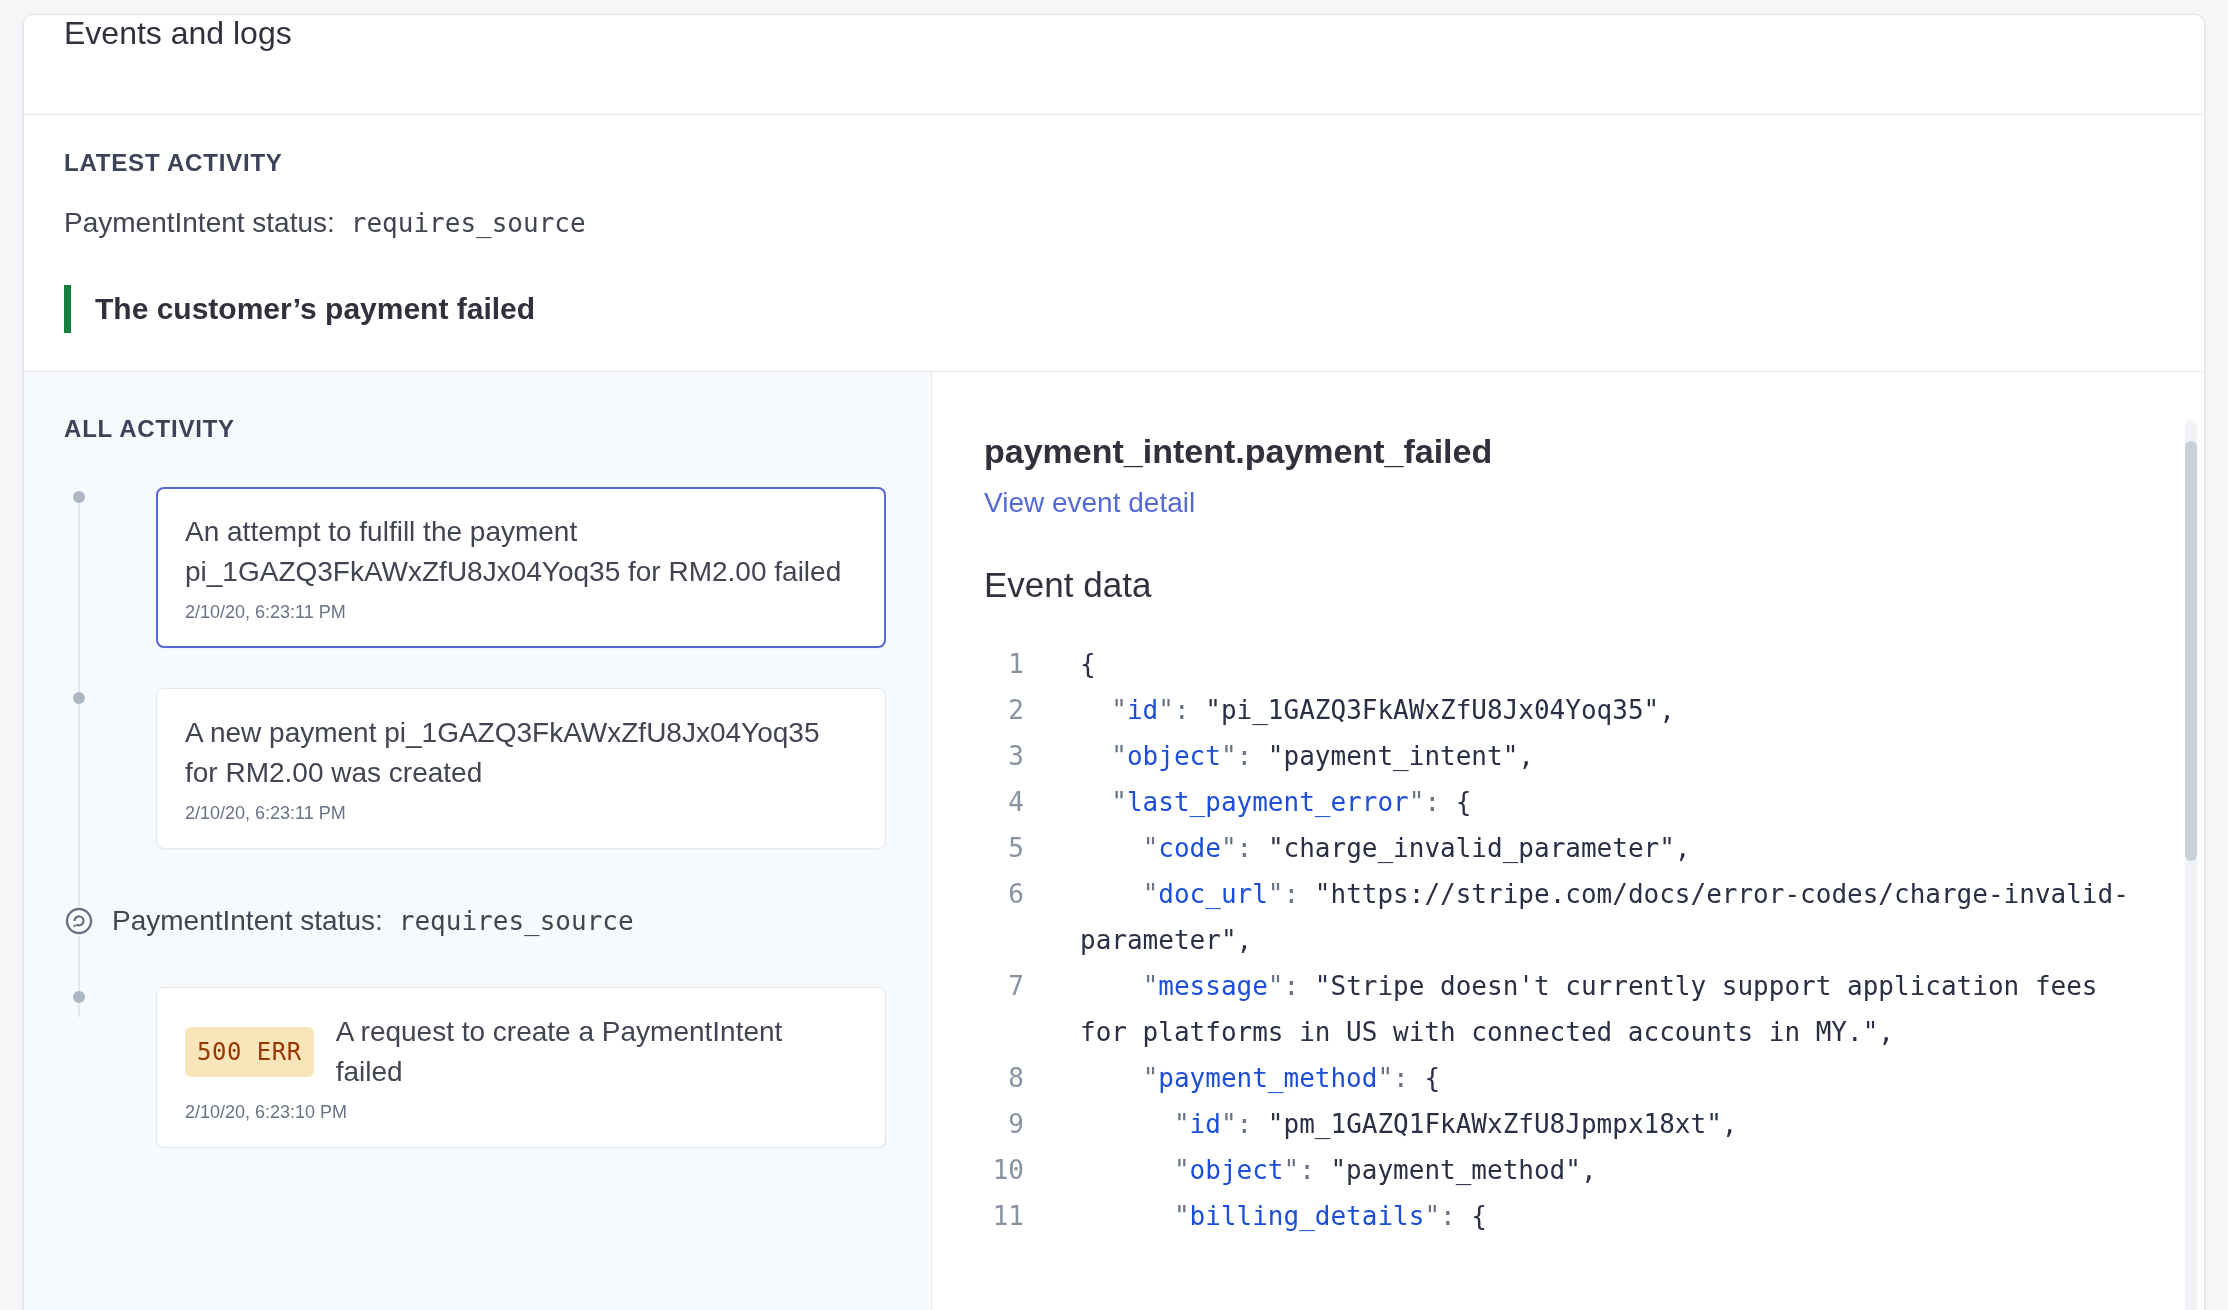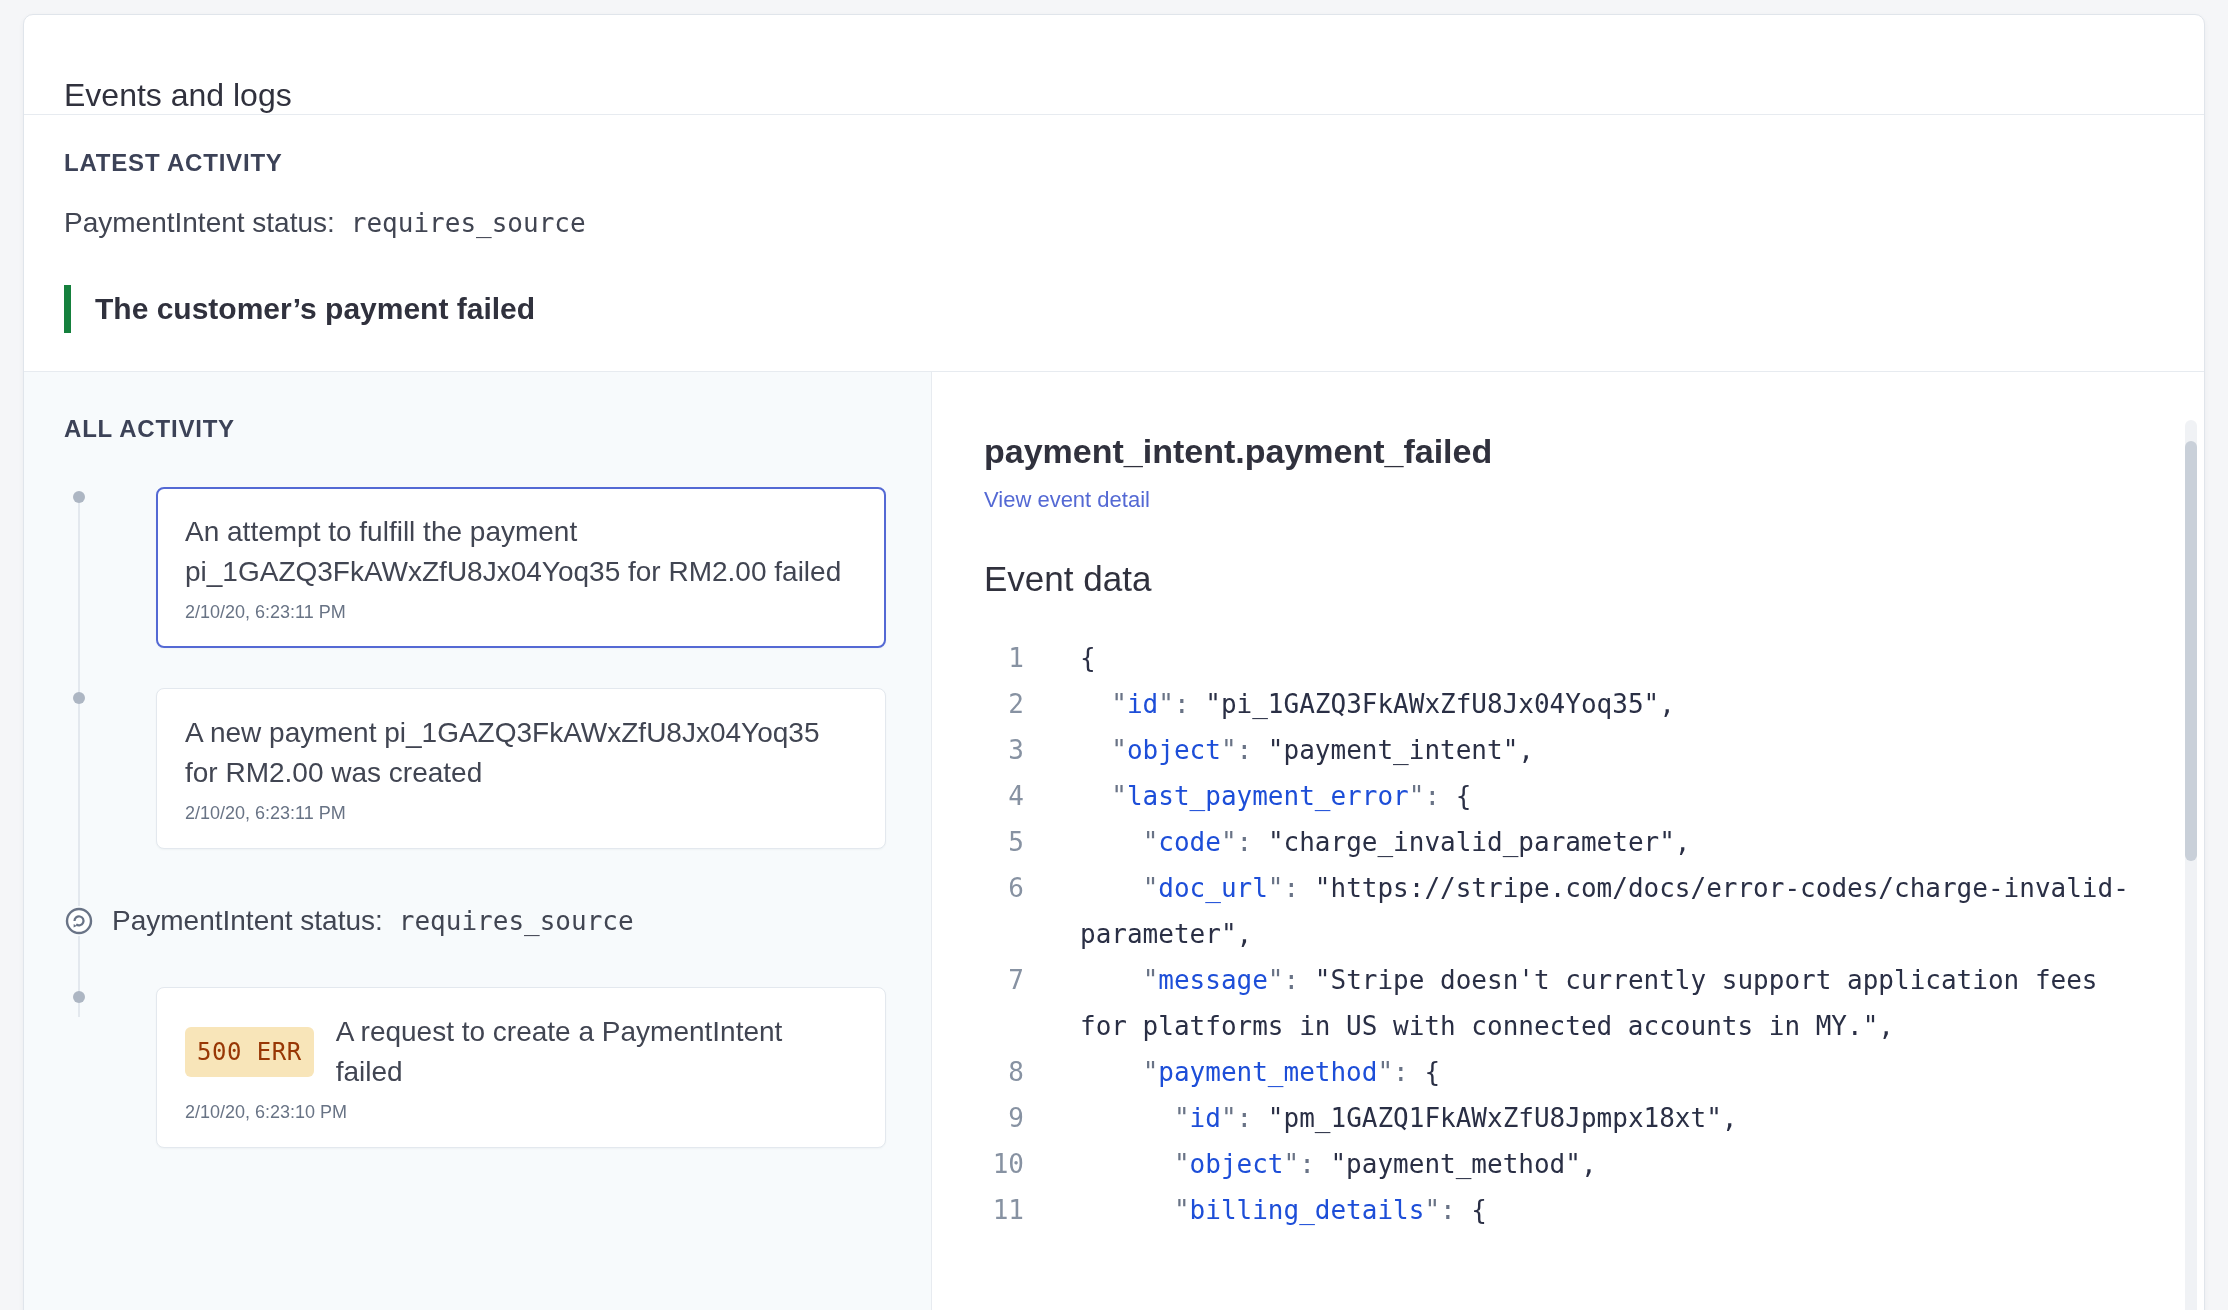--- a/index.html
+++ b/index.html
@@ -4,21 +4,21 @@
 <style>
   * { margin:0; padding:0; box-sizing:border-box; }
   html,body { width:2228px; height:1310px; overflow:hidden; background:#f5f6f8;
               font-family:"Liberation Sans","DejaVu Sans",sans-serif; color:#414552; }
   code, .mono { font-family:"DejaVu Sans Mono","Liberation Mono",monospace; }
 
   .card { position:absolute; left:23px; top:14px; width:2182px; height:1360px;
           background:#ffffff; border:1px solid #e0e5eb; border-radius:10px;
           box-shadow:0 2px 5px rgba(60,66,87,.06); overflow:hidden; }
 
-  .card-header { height:100px; display:flex; align-items:flex-end; padding:0 40px;
+  .card-header { height:100px; display:flex; align-items:flex-start; padding:0 40px;
                  border-bottom:1px solid #e7ebf0; }
   .page-title { font-size:32px; font-weight:500; color:#30313d; }
 
   .latest { padding:34px 40px 0; }
   .section-label { font-size:24px; font-weight:700; letter-spacing:.8px; color:#3c4257; }
   .status-line { margin-top:26px; font-size:28px; line-height:40px; display:flex; gap:16px; align-items:baseline; color:#414552; }
   .status-line code { font-size:26px; color:#414552; }
 
   .alert { margin-top:42px; border-left:7px solid #15803d; padding:2px 0 2px 24px; }
   .alert-title { font-size:30px; font-weight:700; color:#30313d; line-height:44px; }
@@ -47,21 +47,21 @@
            padding:5px 12px; border-radius:6px; flex:none; }
 
   .tl-status { position:relative; margin:56px 0 50px; display:flex; align-items:center;
                gap:16px; font-size:28px; color:#414552; }
   .status-icon { position:absolute; left:-48px; top:50%; transform:translateY(-50%);
                  width:30px; height:30px; background:#f7fafc; }
   .tl-status code { font-size:26px; }
 
   .source-row { display:flex; align-items:center; gap:18px; font-size:28px; color:#697386; }
   .event-title { margin-top:20px; font-size:34px; font-weight:700; color:#30313d; }
-  .detail-link { display:inline-block; margin-top:16px; font-size:22px; }
+  .detail-link { display:inline-block; margin-top:16px; font-size:28px; }
   .event-data-heading { margin-top:46px; font-size:35px; color:#30313d; }
 
   .code-block { margin-top:36px; }
   .code-row { display:flex; }
   .code-ln { width:40px; flex:none; text-align:right; margin-right:56px;
              font:26px/46px "DejaVu Sans Mono","Liberation Mono",monospace; color:#8792a2;
              user-select:none; }
   .code-text { width:1056px; flex:none; font:26px/46px "DejaVu Sans Mono","Liberation Mono",monospace;
                white-space:pre-wrap; overflow-wrap:anywhere; color:#2a2f45; }
   .tok-p { color:#697386; }

